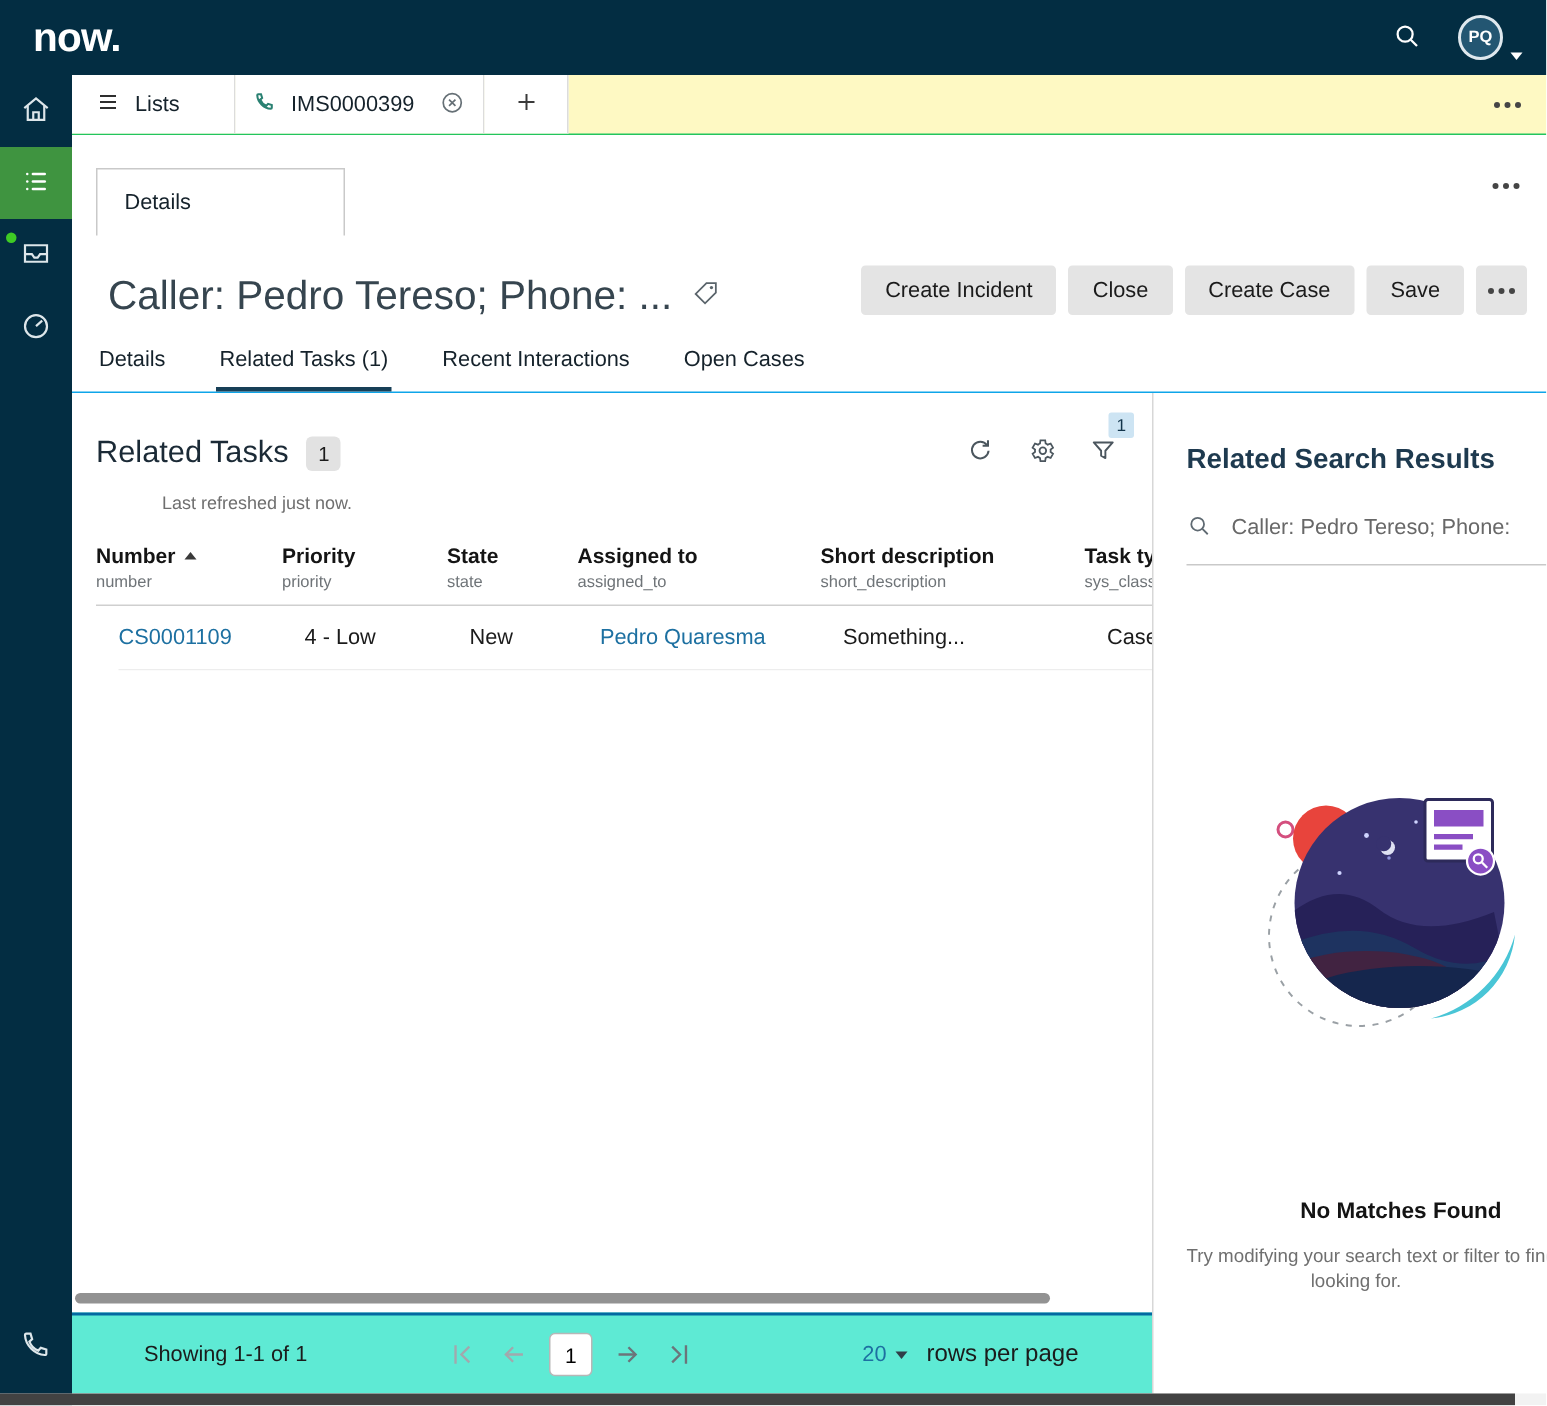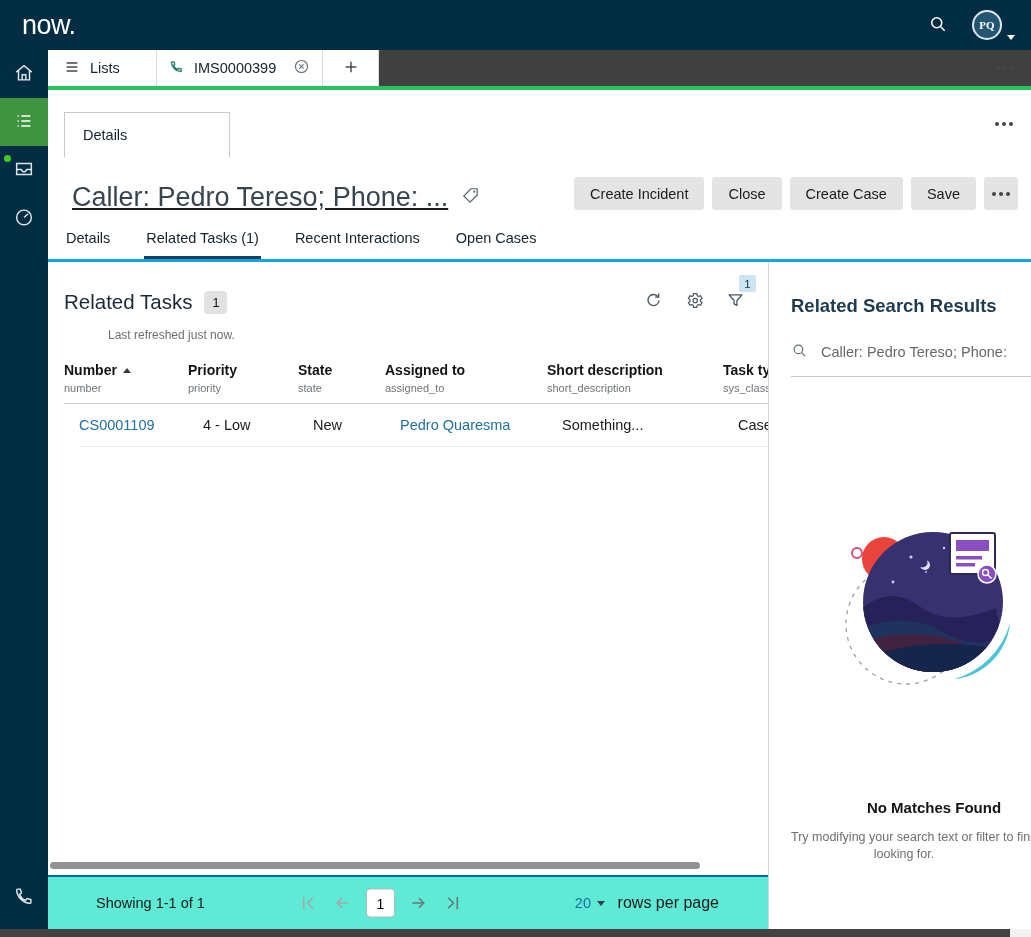--- a/index.html
+++ b/index.html
@@ -5,56 +5,56 @@
   * { margin:0; padding:0; box-sizing:border-box; }
   html,body { width:1031px; height:937px; overflow:hidden; }
   body { font-family:"Liberation Sans", sans-serif; background:#fff; color:#1b1b1b; }
   button { font-family:inherit; cursor:pointer; }
 
   .app { position:relative; width:1031px; height:937px; background:#fff; overflow:hidden; }
 
   
   .topbar { position:absolute; left:0; top:0; width:1031px; height:50px;
             background:var(--header-bg,#032d42); display:flex; align-items:center; padding:0 16px 0 22px; }
-  .logo { color:#fff; font-size:27px; font-weight:400; letter-spacing:-0.5px; }
+  .logo { color:#fff; font-size:27px; font-weight:700; letter-spacing:-0.5px; }
   .topbar-right { margin-left:auto; display:flex; align-items:center; gap:24px; }
   .icon-btn { background:none; border:none; display:flex; align-items:center; justify-content:center; }
-  .avatar-group { display:flex; align-items:flex-end; gap:5px; background:none; border:none;font-family:Liberation Serif, serif; }
+  .avatar-group { display:flex; align-items:flex-end; gap:5px; background:none; border:none; }
   .avatar { width:30px; height:30px; border-radius:50%; background:#235672; border:2px solid #dfe8ee;
             color:#fff; font-size:11px; font-weight:700; display:flex; align-items:center; justify-content:center; }
   .caret-down { width:0; height:0; border-left:4px solid transparent; border-right:4px solid transparent; border-top:5px solid #fff; }
 
   
   .sidebar { position:absolute; left:0; top:50px; width:48px; height:887px;
              background:var(--header-bg,#032d42); display:flex; flex-direction:column; }
   .side-item { width:48px; height:48px; display:flex; align-items:center; justify-content:center;
                background:none; border:none; position:relative; }
   .side-item.active { background:var(--accent-green,#3f9440); }
   .presence-dot { position:absolute; left:4px; top:9px; width:7px; height:7px; border-radius:50%; background:#3ecb25; }
   .side-bottom { margin-top:auto; margin-bottom:16px; }
 
   
-  .tabrow { position:absolute; left:48px; top:50px; width:983px; height:40px; background:#404040;
-            border-bottom:4px solid #22c55e; display:flex; align-items:stretch; }
+  .tabrow { position:absolute; left:48px; top:50px; width:983px; height:40px; background:#fef9c3;
+            border-bottom:1px solid #22c55e; display:flex; align-items:stretch; }
   .tab { display:flex; align-items:center; gap:10px; padding:0 16px; border:none; border-right:1px solid #dcdcdc;
          background:#fff; font-size:14.5px; color:#15222b; }
   .tab-lists { width:109px; }
   .tab-record { width:166px; padding:0 12px; }
   .tab-record .tab-label { margin-right:auto; }
   .tab-add { width:56px; justify-content:center; }
   .tabrow-more { margin-left:auto; width:52px; background:none; border:none; display:flex; align-items:center; justify-content:center; }
   .dots { display:flex; gap:3px; }
   .dots i { width:4px; height:4px; border-radius:50%; background:#454545; }
 
   
-  .record-top { position:absolute; left:48px; top:96px; width:983px; height:166px; background:#fff; border-bottom:3px solid #0ea5e9; }
+  .record-top { position:absolute; left:48px; top:96px; width:983px; height:166px; background:#fff; border-bottom:1px solid #0ea5e9; }
   .details-tab { position:absolute; left:16px; top:16px; width:166px; height:45px; border:1px solid #c9c9c9; border-bottom:none;
                  background:#fff; font-size:14.5px; color:#15222b; display:flex; align-items:center; padding-left:18px; }
   .panel-more { position:absolute; right:18px; top:26px; background:none; border:none; }
-  .title-row { position:absolute; left:24px; top:82px; height:38px; display:flex; align-items:center; gap:13px;text-decoration:underline; }
+  .title-row { position:absolute; left:24px; top:82px; height:38px; display:flex; align-items:center; gap:13px; }
   .record-title { font-size:27px; font-weight:400; color:#36454f; }
   .tag-btn { background:none; border:none; display:flex; }
   .actions { position:absolute; right:13px; top:81px; display:flex; gap:8px; }
   .btn { height:33px; padding:0 16px; background:#e4e4e4; border:none; border-radius:3px; font-size:14.5px; color:#1b1b1b; }
   .btn-more { width:34px; padding:0; display:flex; align-items:center; justify-content:center; }
   .record-tabs { position:absolute; left:16px; bottom:0; display:flex; }
   .rtab { margin-right:32px; padding:0 2px 13px; background:none; border:none; font-size:14.5px; color:#15222b; }
   .rtab.active { padding-bottom:10px; border-bottom:3px solid var(--tab-underline,#173f57); }
 
   

